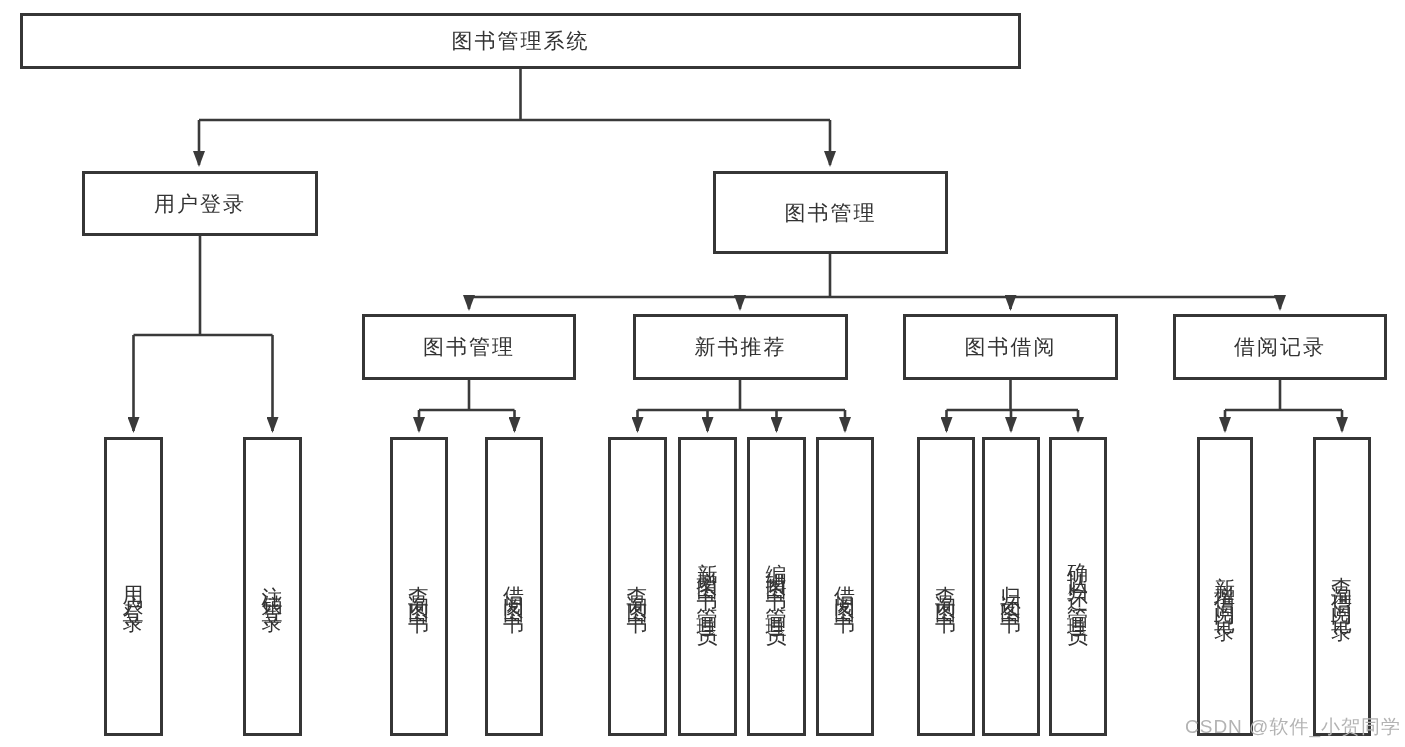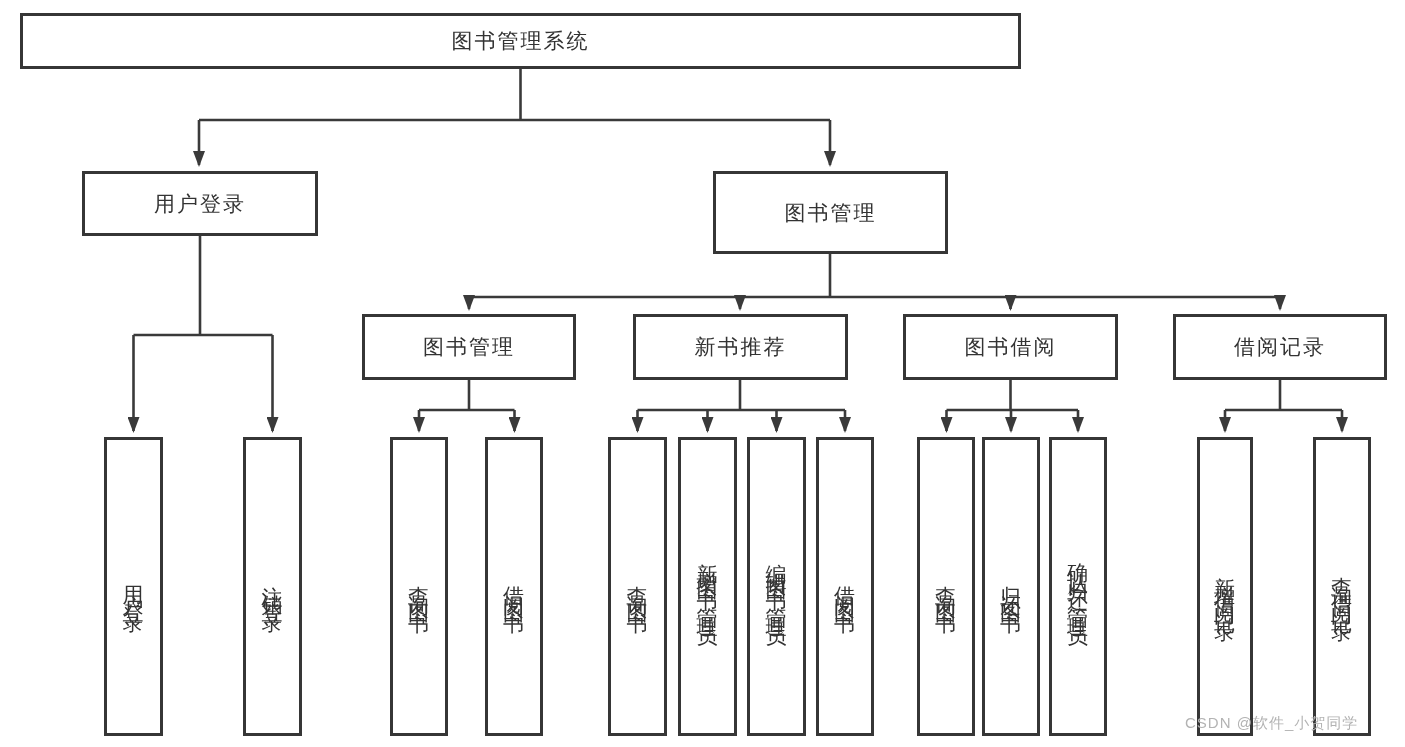--- a/index.html
+++ b/index.html
@@ -52,21 +52,21 @@
     text-orientation: mixed;
     font-size: 21px;
     letter-spacing: 9px;
     color: #333333;
     line-height: 1;
   }
   .watermark {
     position: absolute;
     left: 1185px;
     top: 714px;
-    font-size: 15px;
+    font-size: 19px;
     color: #b3b3b3;
     letter-spacing: 1px;
     white-space: nowrap;
   }
 </style>
 </head>
 <body>
 
 <div class="canvas">
 

